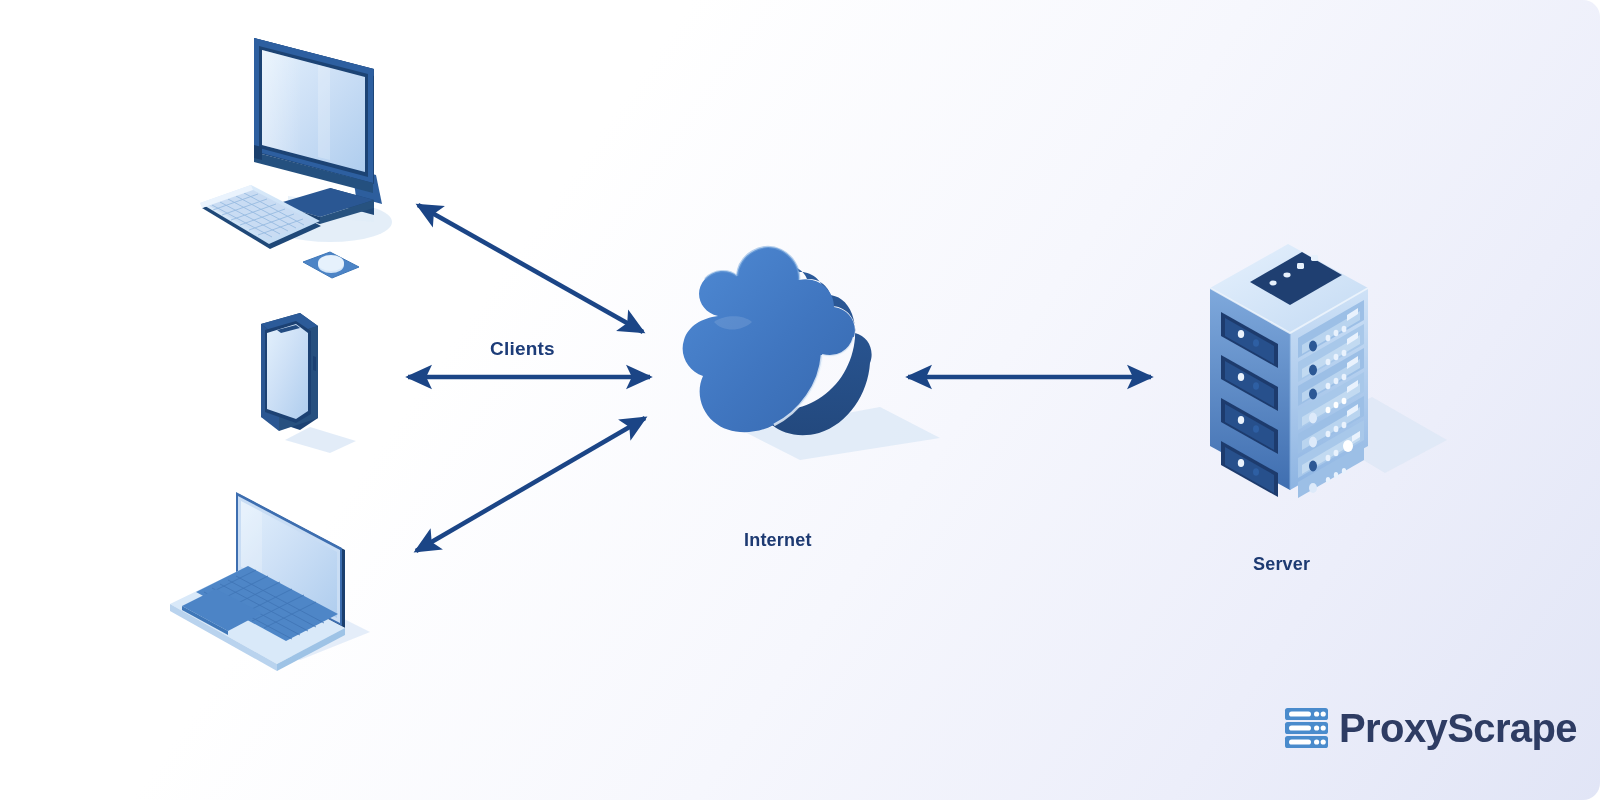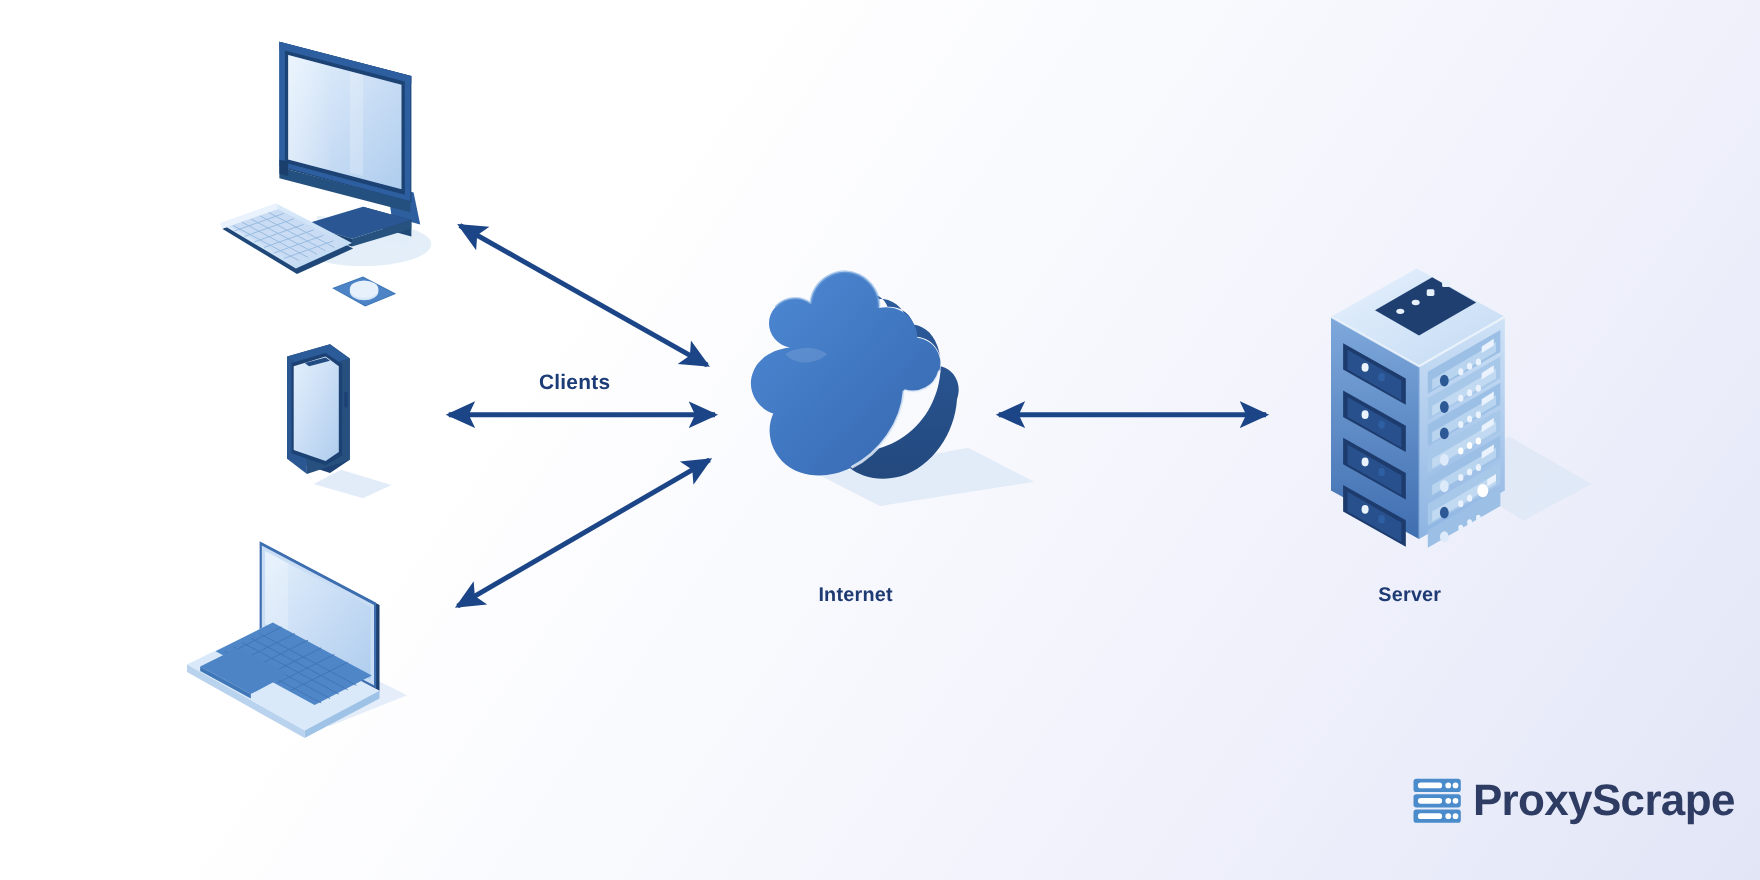--- a/index.html
+++ b/index.html
@@ -13,20 +13,21 @@
     width: 1600px;
     height: 800px;
     overflow: hidden;
     background: linear-gradient(125deg,
         #ffffff 0%,
         #ffffff 32%,
         #f6f7fd 58%,
         #eceefa 80%,
         #e1e5f6 100%);
     font-family: "Liberation Sans", sans-serif;
+    border-radius: 17px;
   }
   #scene {
     position: absolute;
     inset: 0;
     width: 1600px;
     height: 800px;
   }
   .label {
     position: absolute;
     font-family: "Liberation Sans", sans-serif;
@@ -43,21 +44,21 @@
     color: #1c3c78;
   }
   #label-internet {
     left: 744px;
     top: 530px;
     font-size: 18px;
     color: #1d3a72;
   }
   #label-server {
     left: 1253px;
-    top: 530px;
+    top: 554px;
     font-size: 18px;
     color: #1d3a72;
   }
   #logo {
     position: absolute;
     left: 1284px;
     top: 706px;
     display: flex;
     align-items: center;
     gap: 10px;

